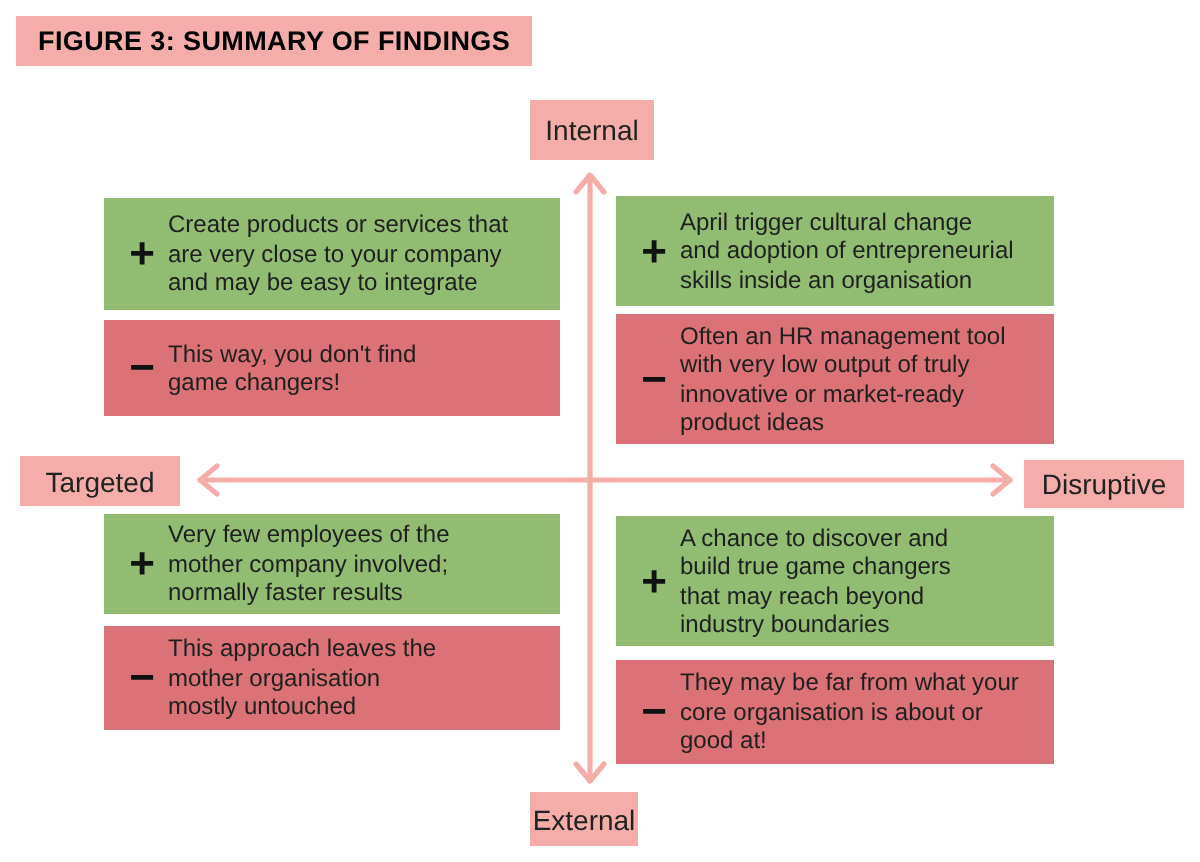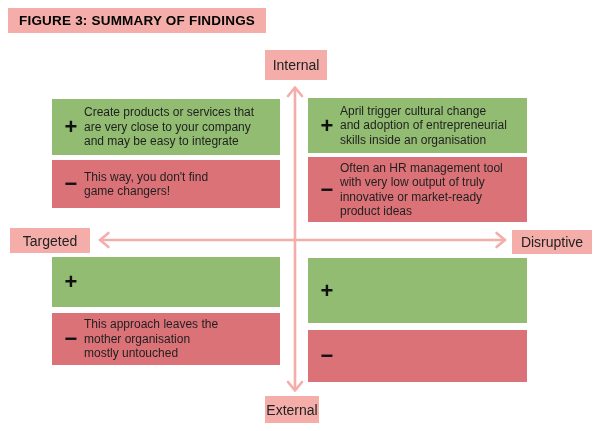--- a/index.html
+++ b/index.html
@@ -97,28 +97,38 @@
   <div class="qbox con" style="left:308px; top:157px; width:219px; height:65px;">
     <span class="sign">−</span>
     <span class="qtext">Often an HR management tool
 with very low output of truly
 innovative or market-ready
 product ideas</span>
   </div>
 
   <div class="qbox pro" style="left:52px; top:257px; width:228px; height:50px;">
     <span class="sign">+</span>
+    <span class="qtext">Very few employees of the
+mother company involved;
+normally faster results</span>
   </div>
   <div class="qbox con" style="left:52px; top:313px; width:228px; height:52px;">
     <span class="sign">−</span>
     <span class="qtext">This approach leaves the
 mother organisation
 mostly untouched</span>
   </div>
 
   <div class="qbox pro" style="left:308px; top:258px; width:219px; height:65px;">
     <span class="sign">+</span>
+    <span class="qtext">A chance to discover and
+build true game changers
+that may reach beyond
+industry boundaries</span>
   </div>
   <div class="qbox con" style="left:308px; top:330px; width:219px; height:52px;">
     <span class="sign">−</span>
+    <span class="qtext">They may be far from what your
+core organisation is about or
+good at!</span>
   </div>
 
 </div>
 
 </body></html>

